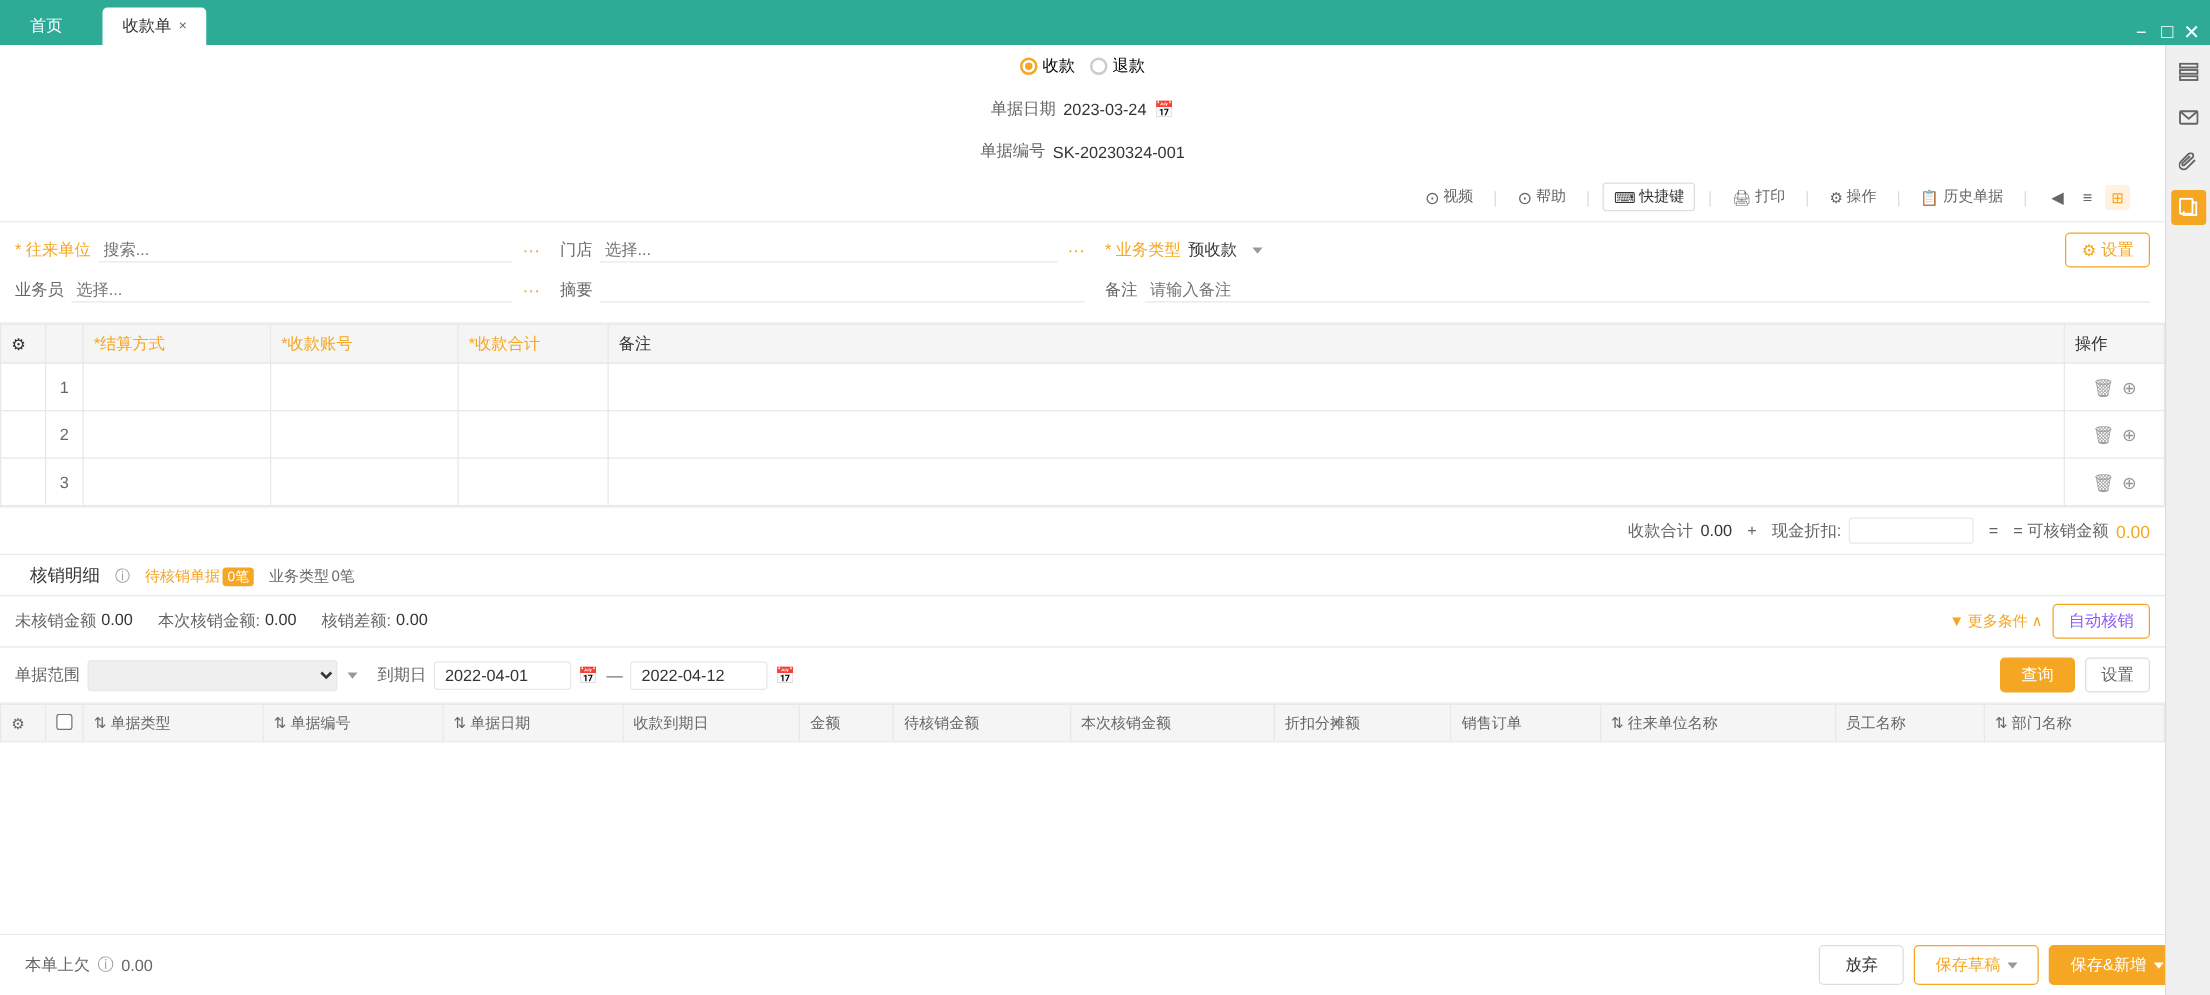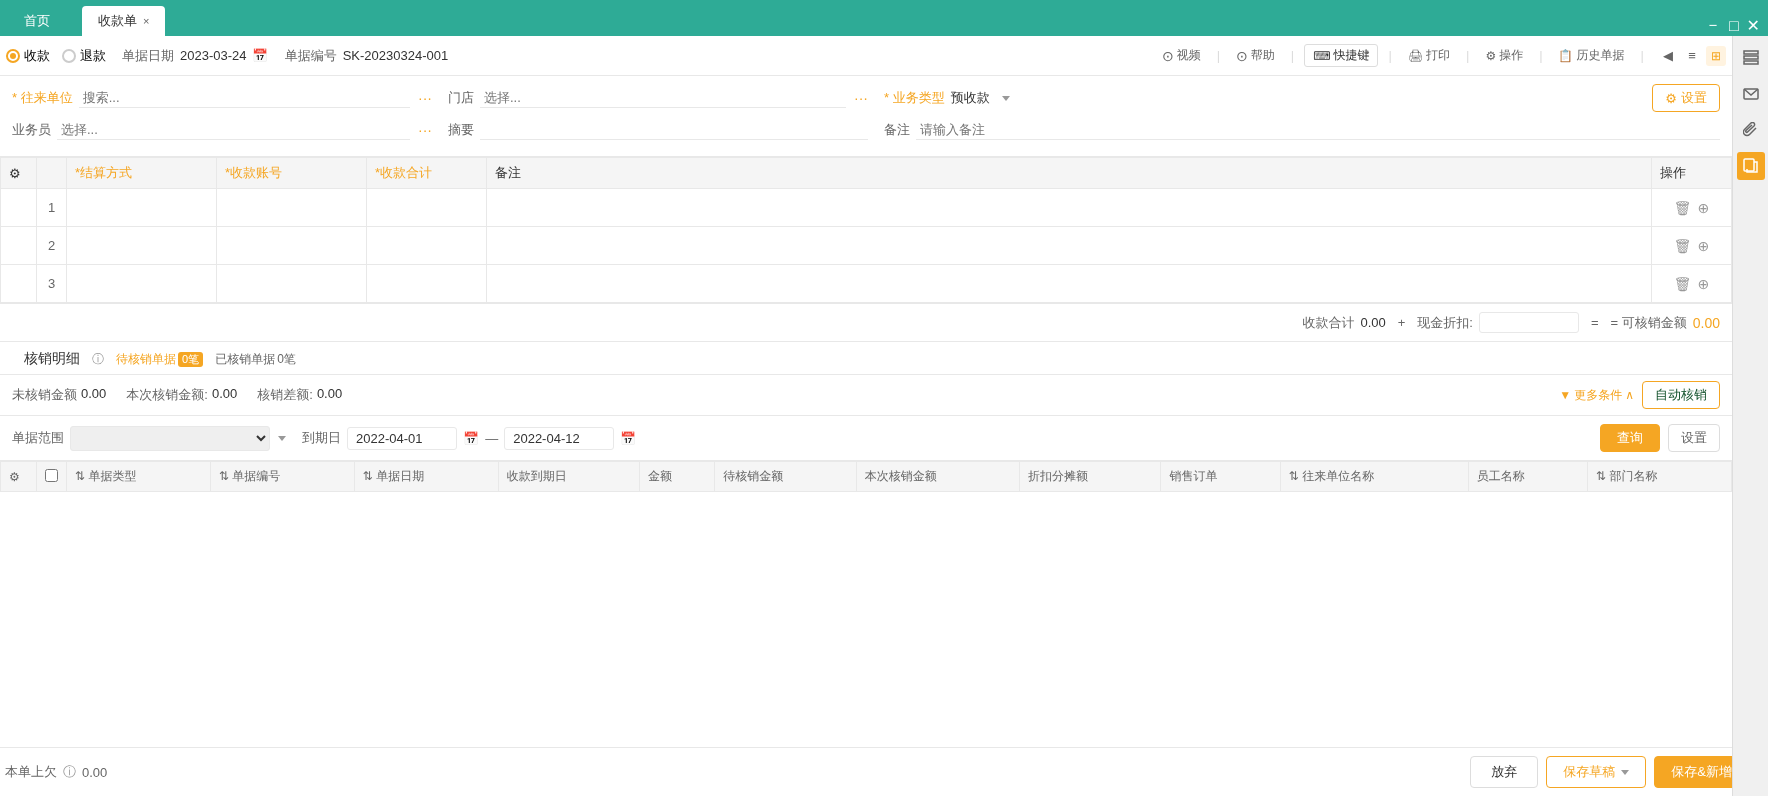--- a/index.html
+++ b/index.html
@@ -32,26 +32,27 @@
     .main-content {
       background: #fff;
       height: calc(796px - 36px);
       display: flex;
       flex-direction: column;
       overflow: hidden;
     }
 
     
     .form-header {
-      padding: 8px 6px;
+      padding: 8px 28px;
       border-bottom: 1px solid #e8e8e8;
       display: flex;
       align-items: center;
       gap: 16px;
       background: #fff;
+      flex-direction: column;
     }
     .radio-group { display: flex; gap: 12px; align-items: center; }
     .radio-item { display: flex; align-items: center; gap: 4px; cursor: pointer; }
     .radio-dot { width: 14px; height: 14px; border-radius: 50%; border: 2px solid #ccc; display: flex; align-items: center; justify-content: center; }
     .radio-dot.active { border-color: #f5a623; }
     .radio-dot.active::after { content:''; width:6px; height:6px; border-radius:50%; background:#f5a623; display:block; }
     .header-field { display: flex; align-items: center; gap: 6px; font-size: 13px; }
     .header-field label { color: #666; }
     .header-field span { color: #333; font-weight: 500; }
     .header-right { margin-left: auto; display: flex; align-items: center; gap: 10px; }
@@ -185,21 +186,21 @@
       font-size: 13px;
       color: #666;
       border-bottom: 1px solid #e8e8e8;
     }
     .stat-item { display: flex; gap: 4px; }
     .stat-val { color: #333; }
     .more-filter { color: #f5a623; cursor: pointer; font-size: 12px; display: flex; align-items: center; gap: 3px; }
     .btn-auto-writeoff {
       background: #fff;
       border: 1px solid #f5a623;
-      color: #14532d;
+      color: #8b5cf6;
       border-radius: 4px;
       padding: 4px 12px;
       cursor: pointer;
       font-size: 13px;
     }
     .btn-query {
       background: #f5a623;
       border: 1px solid #f5a623;
       color: #fff;
       border-radius: 4px;
@@ -259,21 +260,21 @@
       padding: 6px 8px;
       text-align: left;
       border: 1px solid #e8e8e8;
       color: #666;
       font-weight: normal;
       white-space: nowrap;
     }
 
     
     .bottom-bar {
-      padding: 8px 5px;
+      padding: 8px 20px;
       display: flex;
       align-items: center;
       border-top: 1px solid #e8e8e8;
       background: #fff;
       gap: 12px;
       position: fixed;
       bottom: 0;
       left: 0;
       right: 0;
     }
@@ -543,21 +544,21 @@
   </div>
 
   <div class="section-header">
     <span>核销明细</span>
     <span class="info-icon">ⓘ</span>
     <div class="section-tag">
       <span>待核销单据</span>
       <span class="count">0笔</span>
     </div>
     <div class="section-tag" style="color:#666;">
-      <span>已核销单据</span>
+      <span>业务类型</span>
       <span style="color:#666; font-size:12px;">0笔</span>
     </div>
   </div>
 
   <div class="writeoff-stats">
     <div class="stat-item">
       <span>未核销金额</span>
       <span class="stat-val">0.00</span>
     </div>
     <div class="stat-item">

